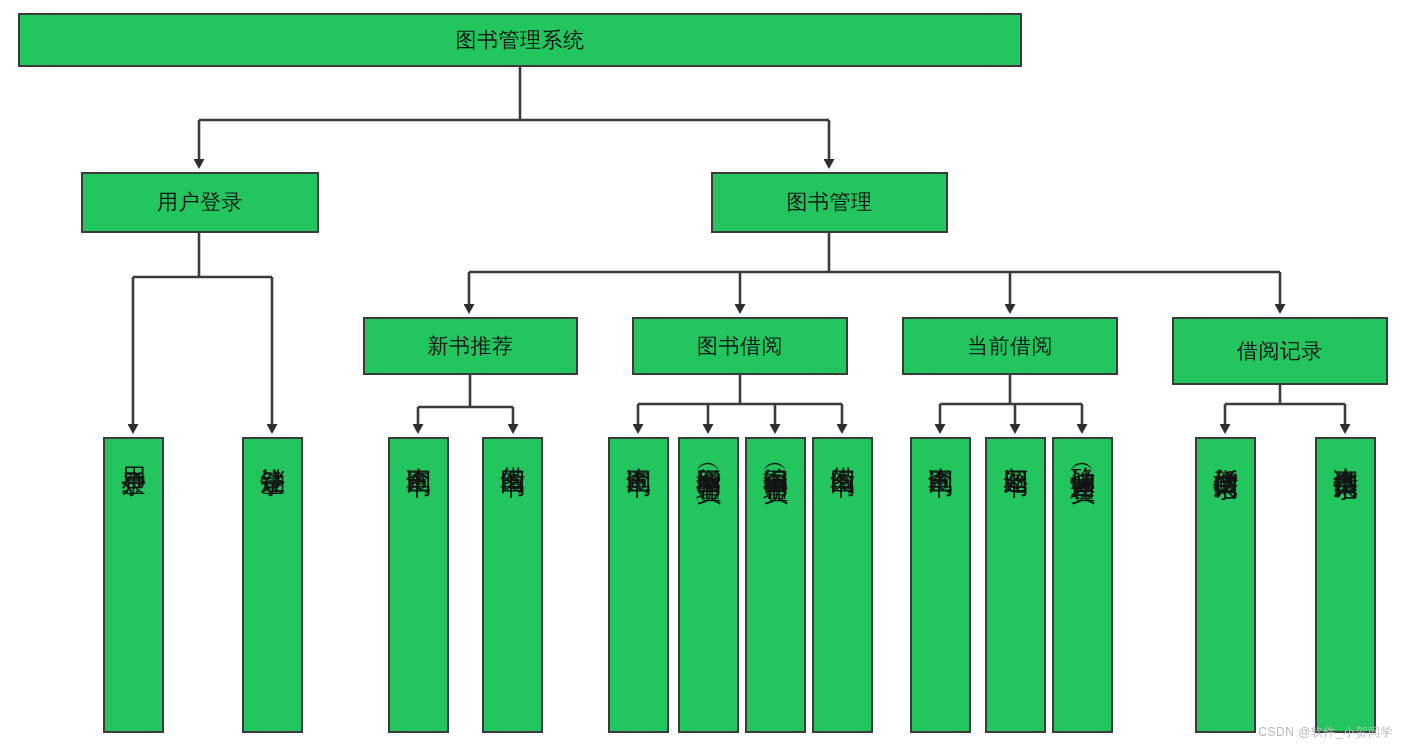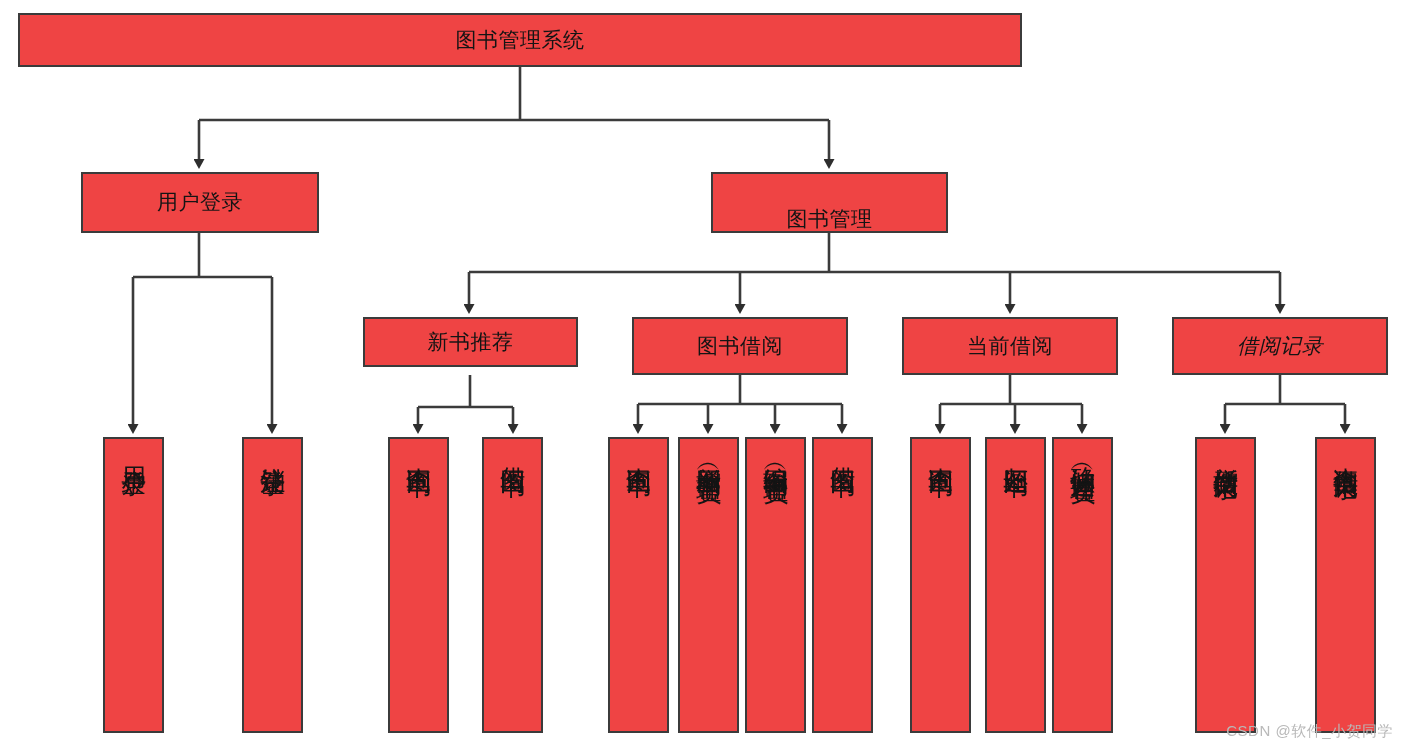--- a/index.html
+++ b/index.html
@@ -20,21 +20,21 @@
   #diagram-svg {
     position: absolute;
     left: 0;
     top: 0;
     width: 1405px;
     height: 747px;
   }
   .node-box {
     position: absolute;
     box-sizing: border-box;
-    background: #ef4444;
+    background: #22c55e;
     border: 2px solid #3b3b3b;
     display: flex;
     align-items: center;
     justify-content: center;
     color: #1b1b1b;
   }
   .node-label {
     font-size: 21px;
     line-height: 1.15;
     letter-spacing: 0.5px;
@@ -51,21 +51,21 @@
   }
   .leaf-box {
     align-items: flex-start;
     justify-content: center;
     padding-top: 8px;
   }
   #watermark {
     position: absolute;
     right: 12px;
     bottom: 6px;
-    font-size: 15px;
+    font-size: 12px;
     color: #b9b9b9;
     letter-spacing: 0.5px;
     white-space: nowrap;
     user-select: none;
   }
 </style>
 </head>
 <body>
 
 <div id="canvas">
@@ -121,34 +121,34 @@
     </g>
   </svg>
 
   <div class="node-box root-box" style="left:18px; top:13px; width:1004px; height:54px;">
     <span class="node-label">图书管理系统</span>
   </div>
 
   <div class="node-box" style="left:81px; top:172px; width:238px; height:61px;">
     <span class="node-label">用户登录</span>
   </div>
-  <div class="node-box" style="left:711px; top:172px; width:237px; height:61px;align-items:flex-end;">
+  <div class="node-box" style="left:711px; top:172px; width:237px; height:61px;">
     <span class="node-label">图书管理</span>
   </div>
 
-  <div class="node-box" style="left:363px; top:317px; width:215px; height:50px;">
+  <div class="node-box" style="left:363px; top:317px; width:215px; height:58px;">
     <span class="node-label">新书推荐</span>
   </div>
   <div class="node-box" style="left:632px; top:317px; width:216px; height:58px;text-align:center;">
     <span class="node-label">图书借阅</span>
   </div>
   <div class="node-box" style="left:902px; top:317px; width:216px; height:58px;align-items:center;">
     <span class="node-label">当前借阅</span>
   </div>
-  <div class="node-box" style="left:1172px; top:317px; width:216px; height:58px;font-style:italic;">
+  <div class="node-box" style="left:1172px; top:317px; width:216px; height:68px;">
     <span class="node-label">借阅记录</span>
   </div>
 
   <div class="node-box leaf-box" style="left:103px; top:437px; width:61px; height:296px;">
     <span class="node-label">用户登录</span>
   </div>
   <div class="node-box leaf-box" style="left:242px; top:437px; width:61px; height:296px;">
     <span class="node-label">注销登录</span>
   </div>
   <div class="node-box leaf-box" style="left:388px; top:437px; width:61px; height:296px;">

